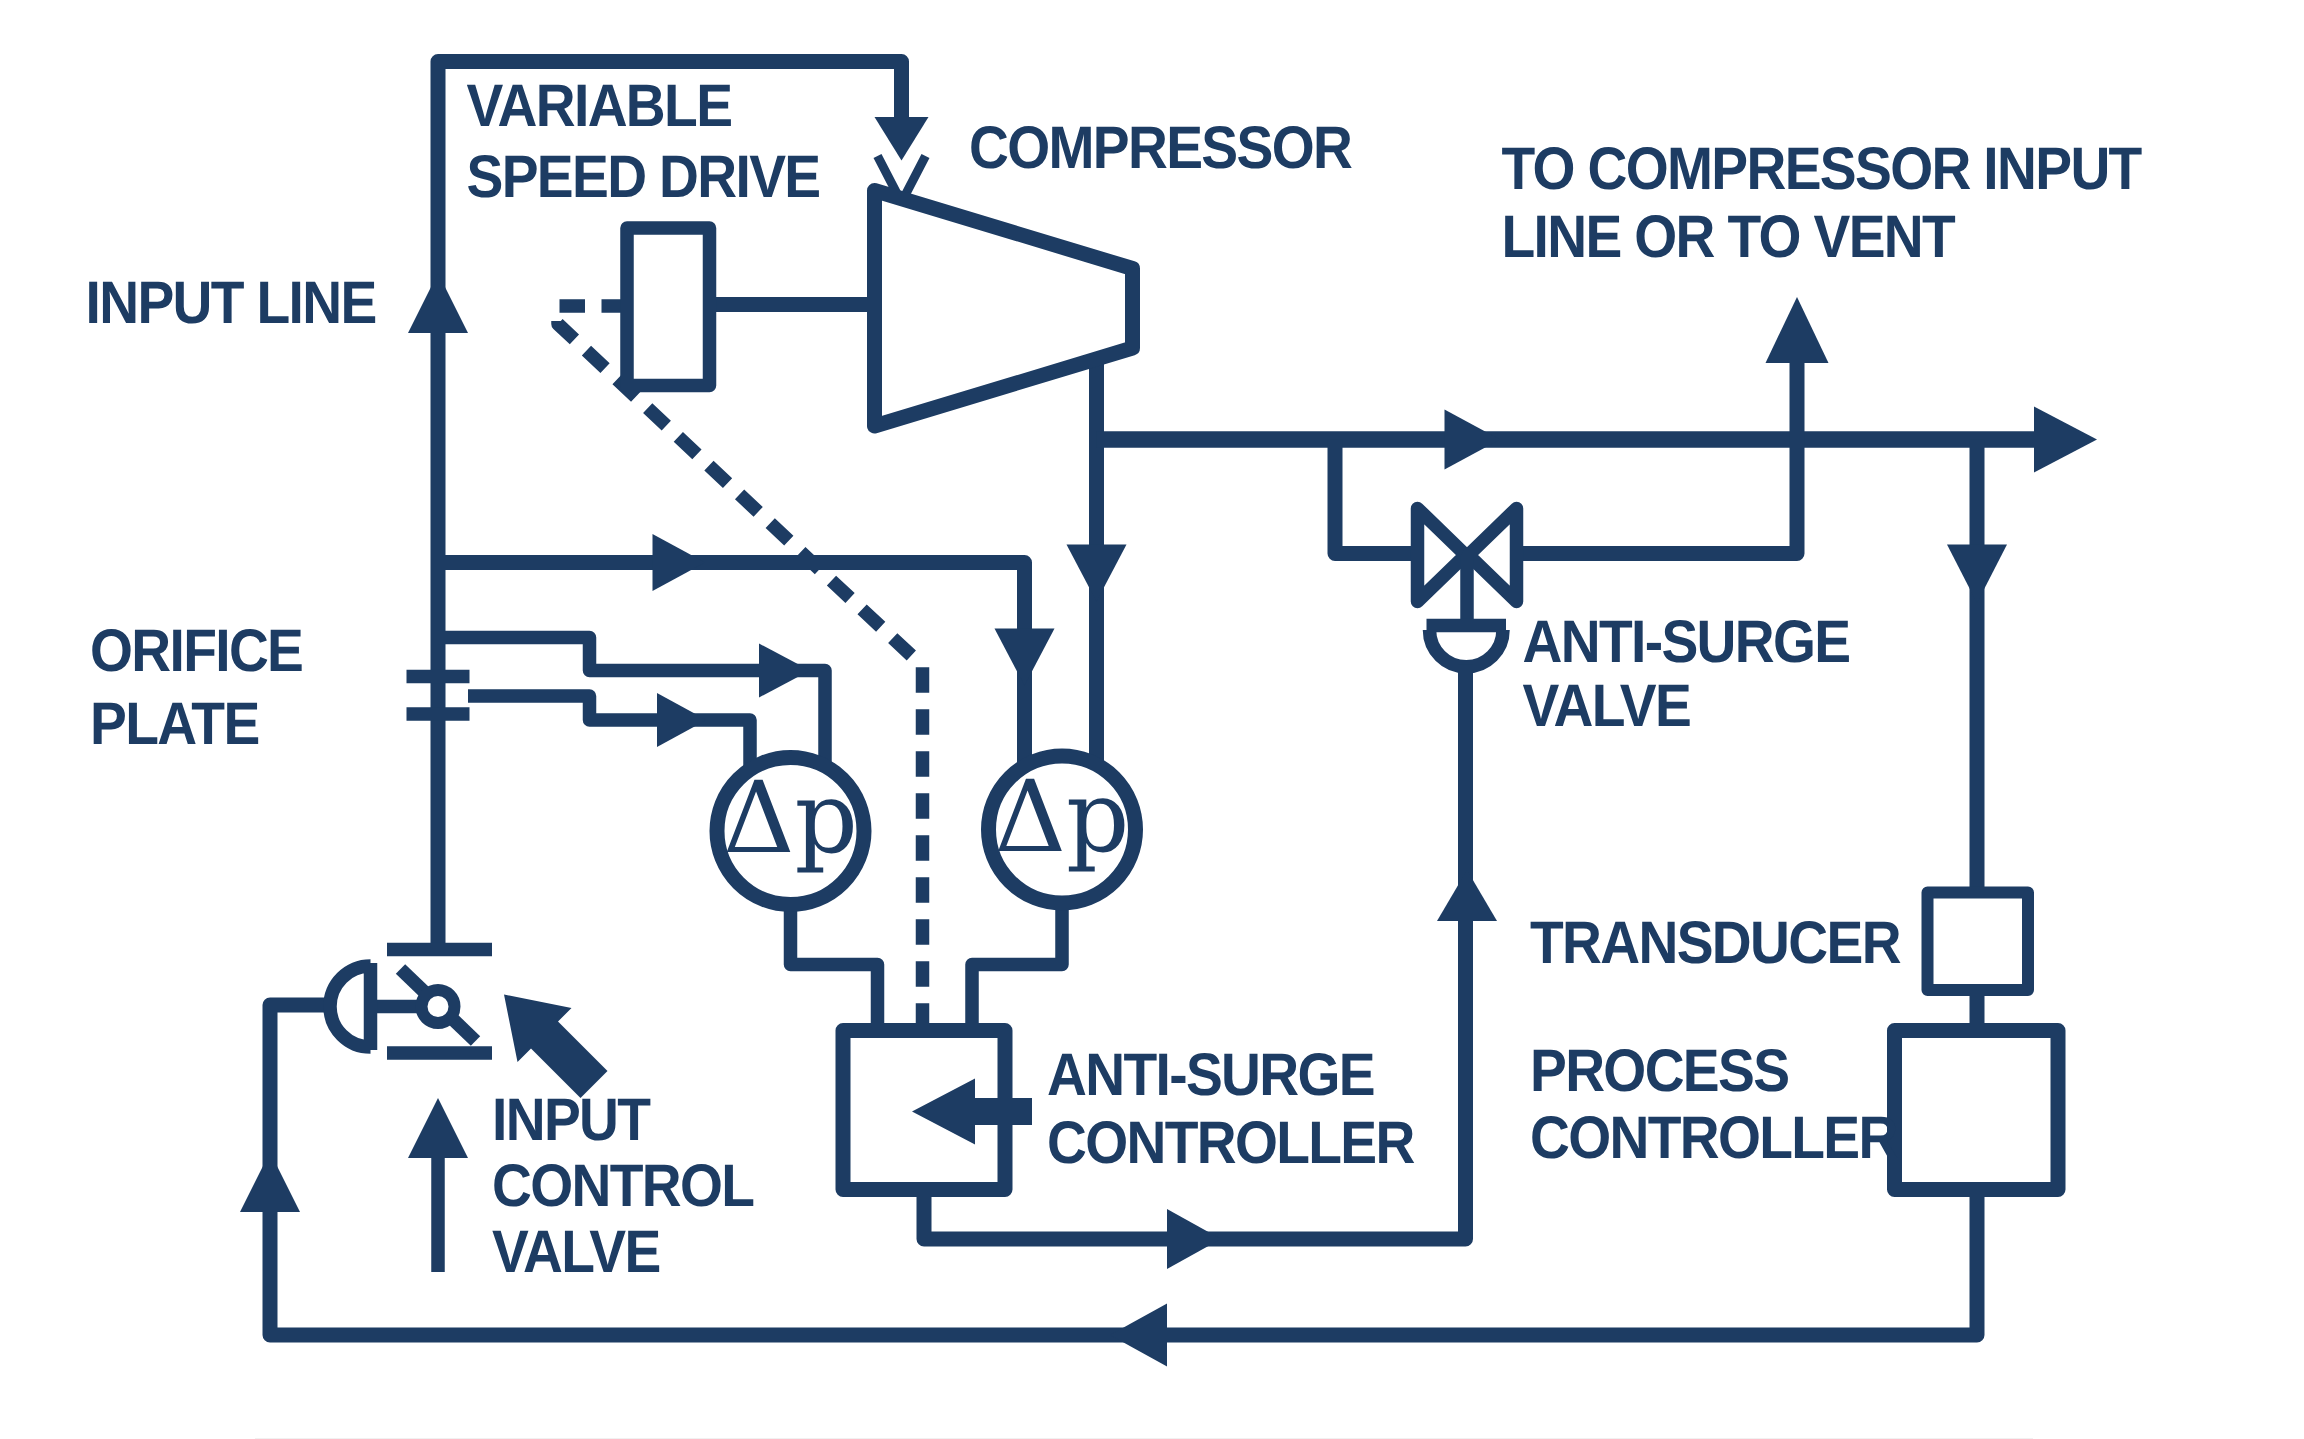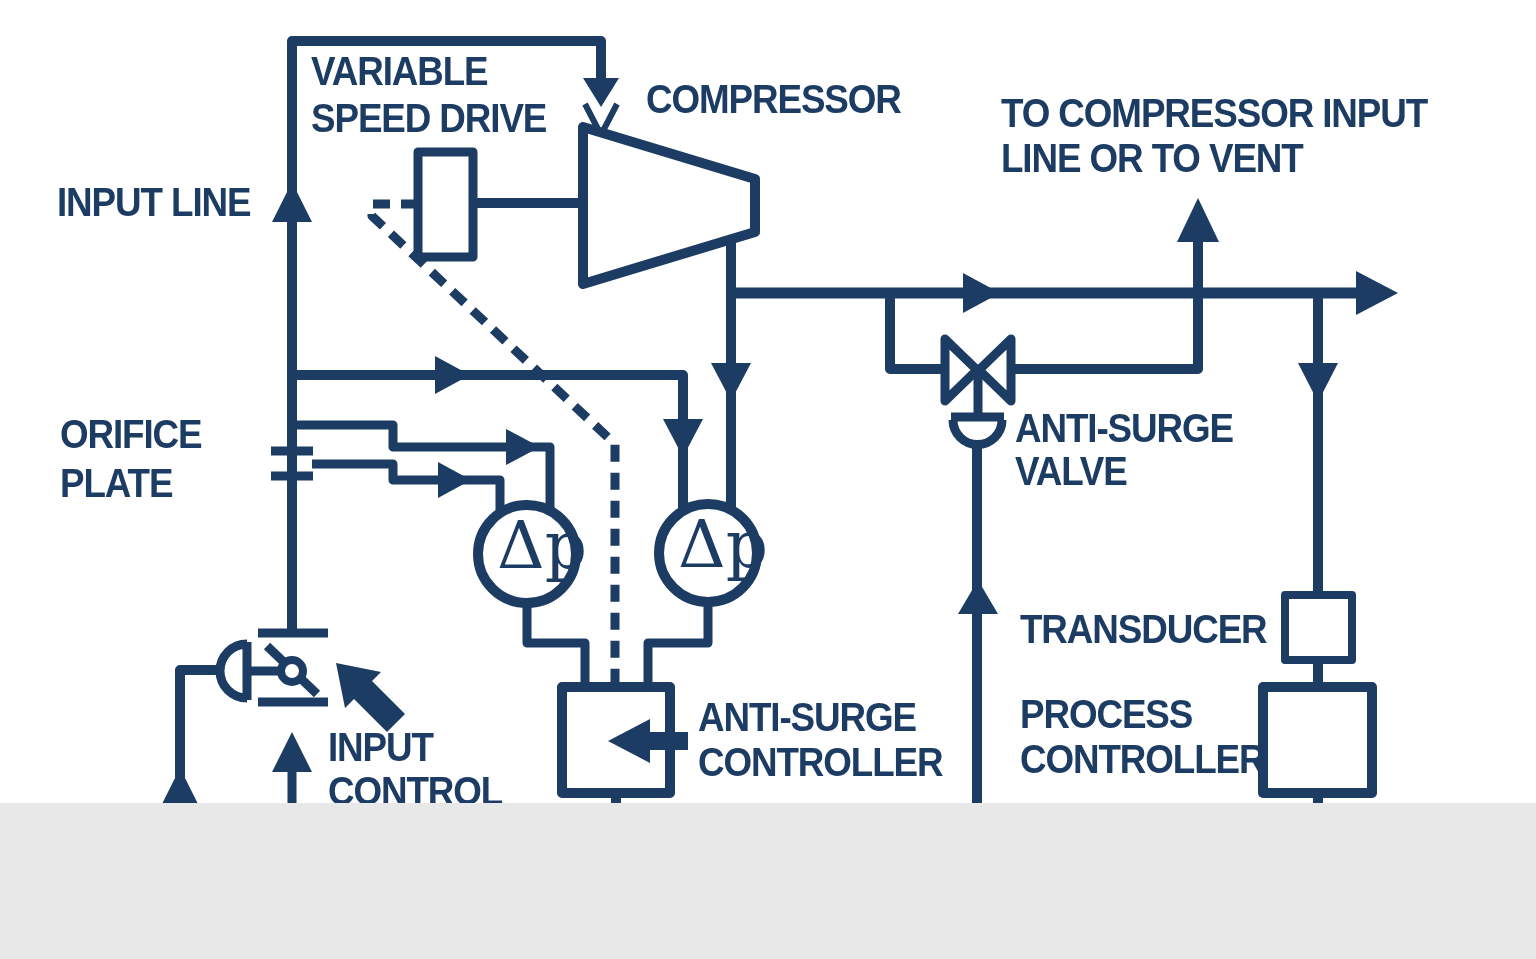--- a/index.html
+++ b/index.html
@@ -1,30 +1,30 @@
 <!DOCTYPE html>
 <html style="--ink: #1d3c63; --bg: #ffffff;"><head>
 <meta charset="utf-8">
 <style>
   :root { --ink:#1d3c63; --bg:#ffffff; }
   html,body { margin:0; padding:0; background:#e8e8e8; }
   #stage {
-    position:relative; width:1536px; height:803px;
+    position:relative; width:1536px; height:959px;
     background:var(--bg); overflow:hidden; margin:0 auto;
     font-family:"Liberation Sans", sans-serif;
   }
   #stage svg { position:absolute; left:0; top:0; }
   .lbl {
     position:absolute; color:var(--ink);
     font:700 40px/45px "Liberation Sans", sans-serif;
     letter-spacing:-1.2px; white-space:pre;
     transform:scaleX(.92); transform-origin:0 0;
   }
   .dp {
-    position:absolute; color:var(--ink); text-align:right;
+    position:absolute; color:var(--ink); text-align:center;
     font:400 66px/60px "DejaVu Serif", serif; letter-spacing:0;
   }
   #lbl-vsd        { left:311px; top:48px;  line-height:47px; }
   #lbl-compressor { left:646px; top:77px;  }
   #lbl-tovent     { left:1001px; top:91px; line-height:45px; }
   #lbl-inputline  { left:57px;  top:180px; }
   #lbl-orifice    { left:60px;  top:410px; line-height:49px; }
   #lbl-icv        { left:328px; top:725px; line-height:44px; }
   #lbl-asc        { left:698px; top:695px; line-height:45px; }
   #lbl-asv        { left:1015px; top:407px; line-height:43px; }

